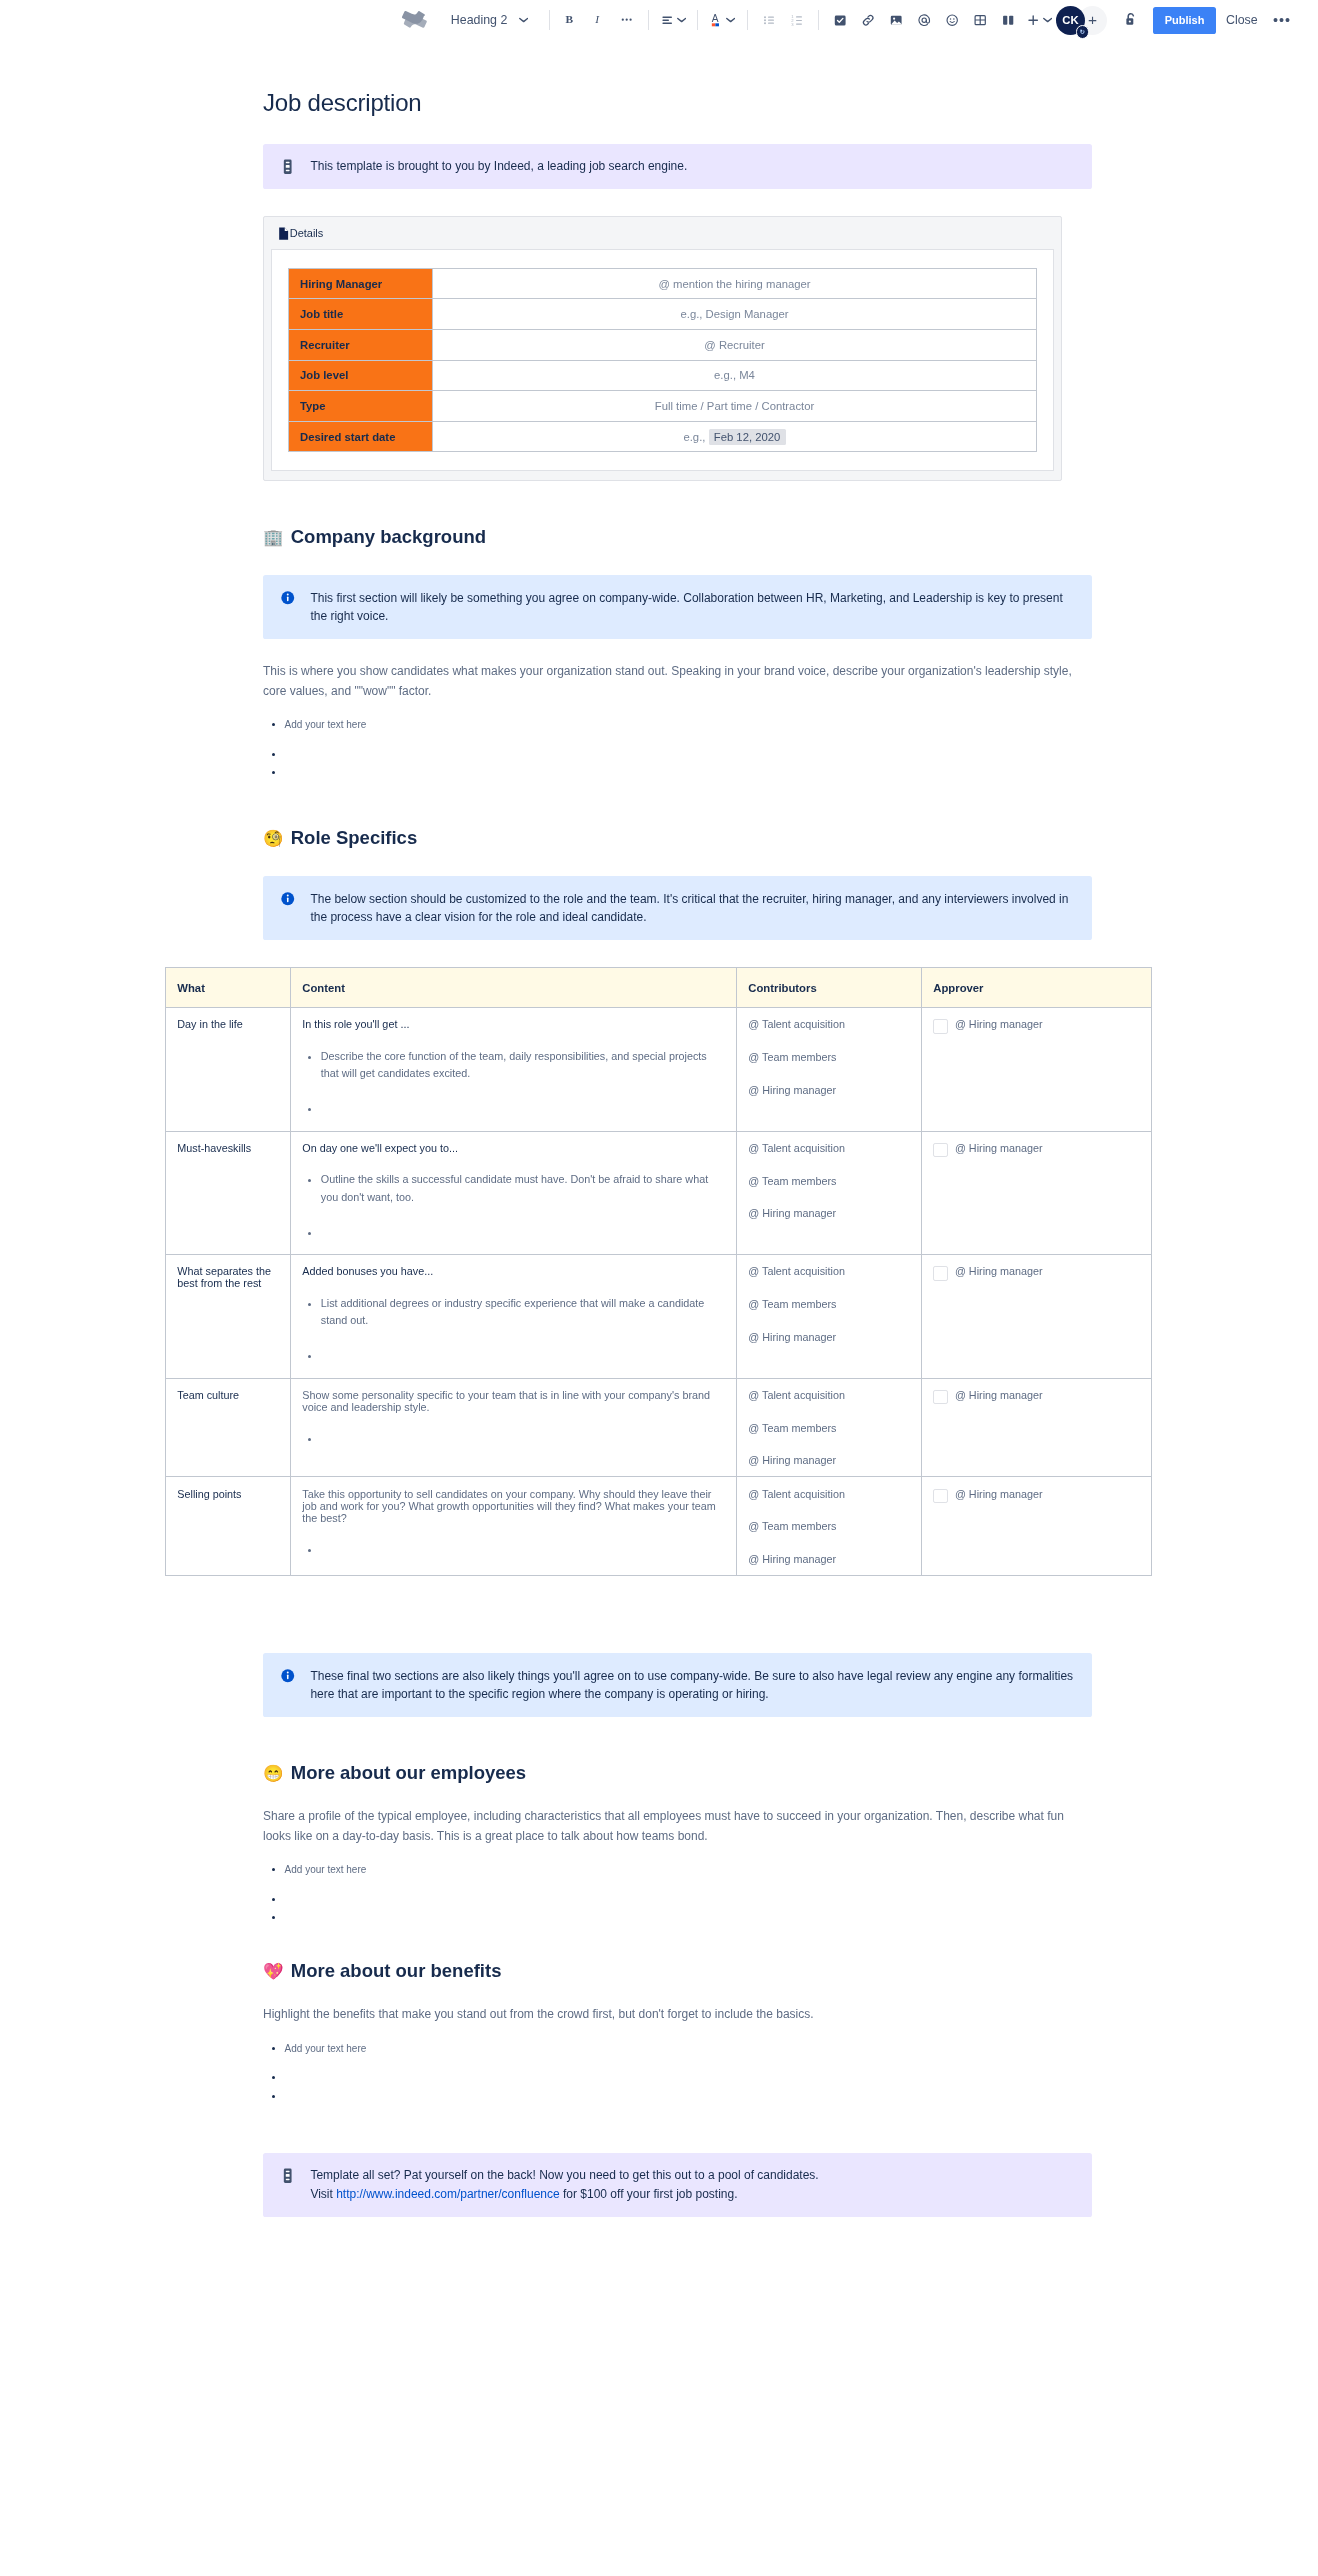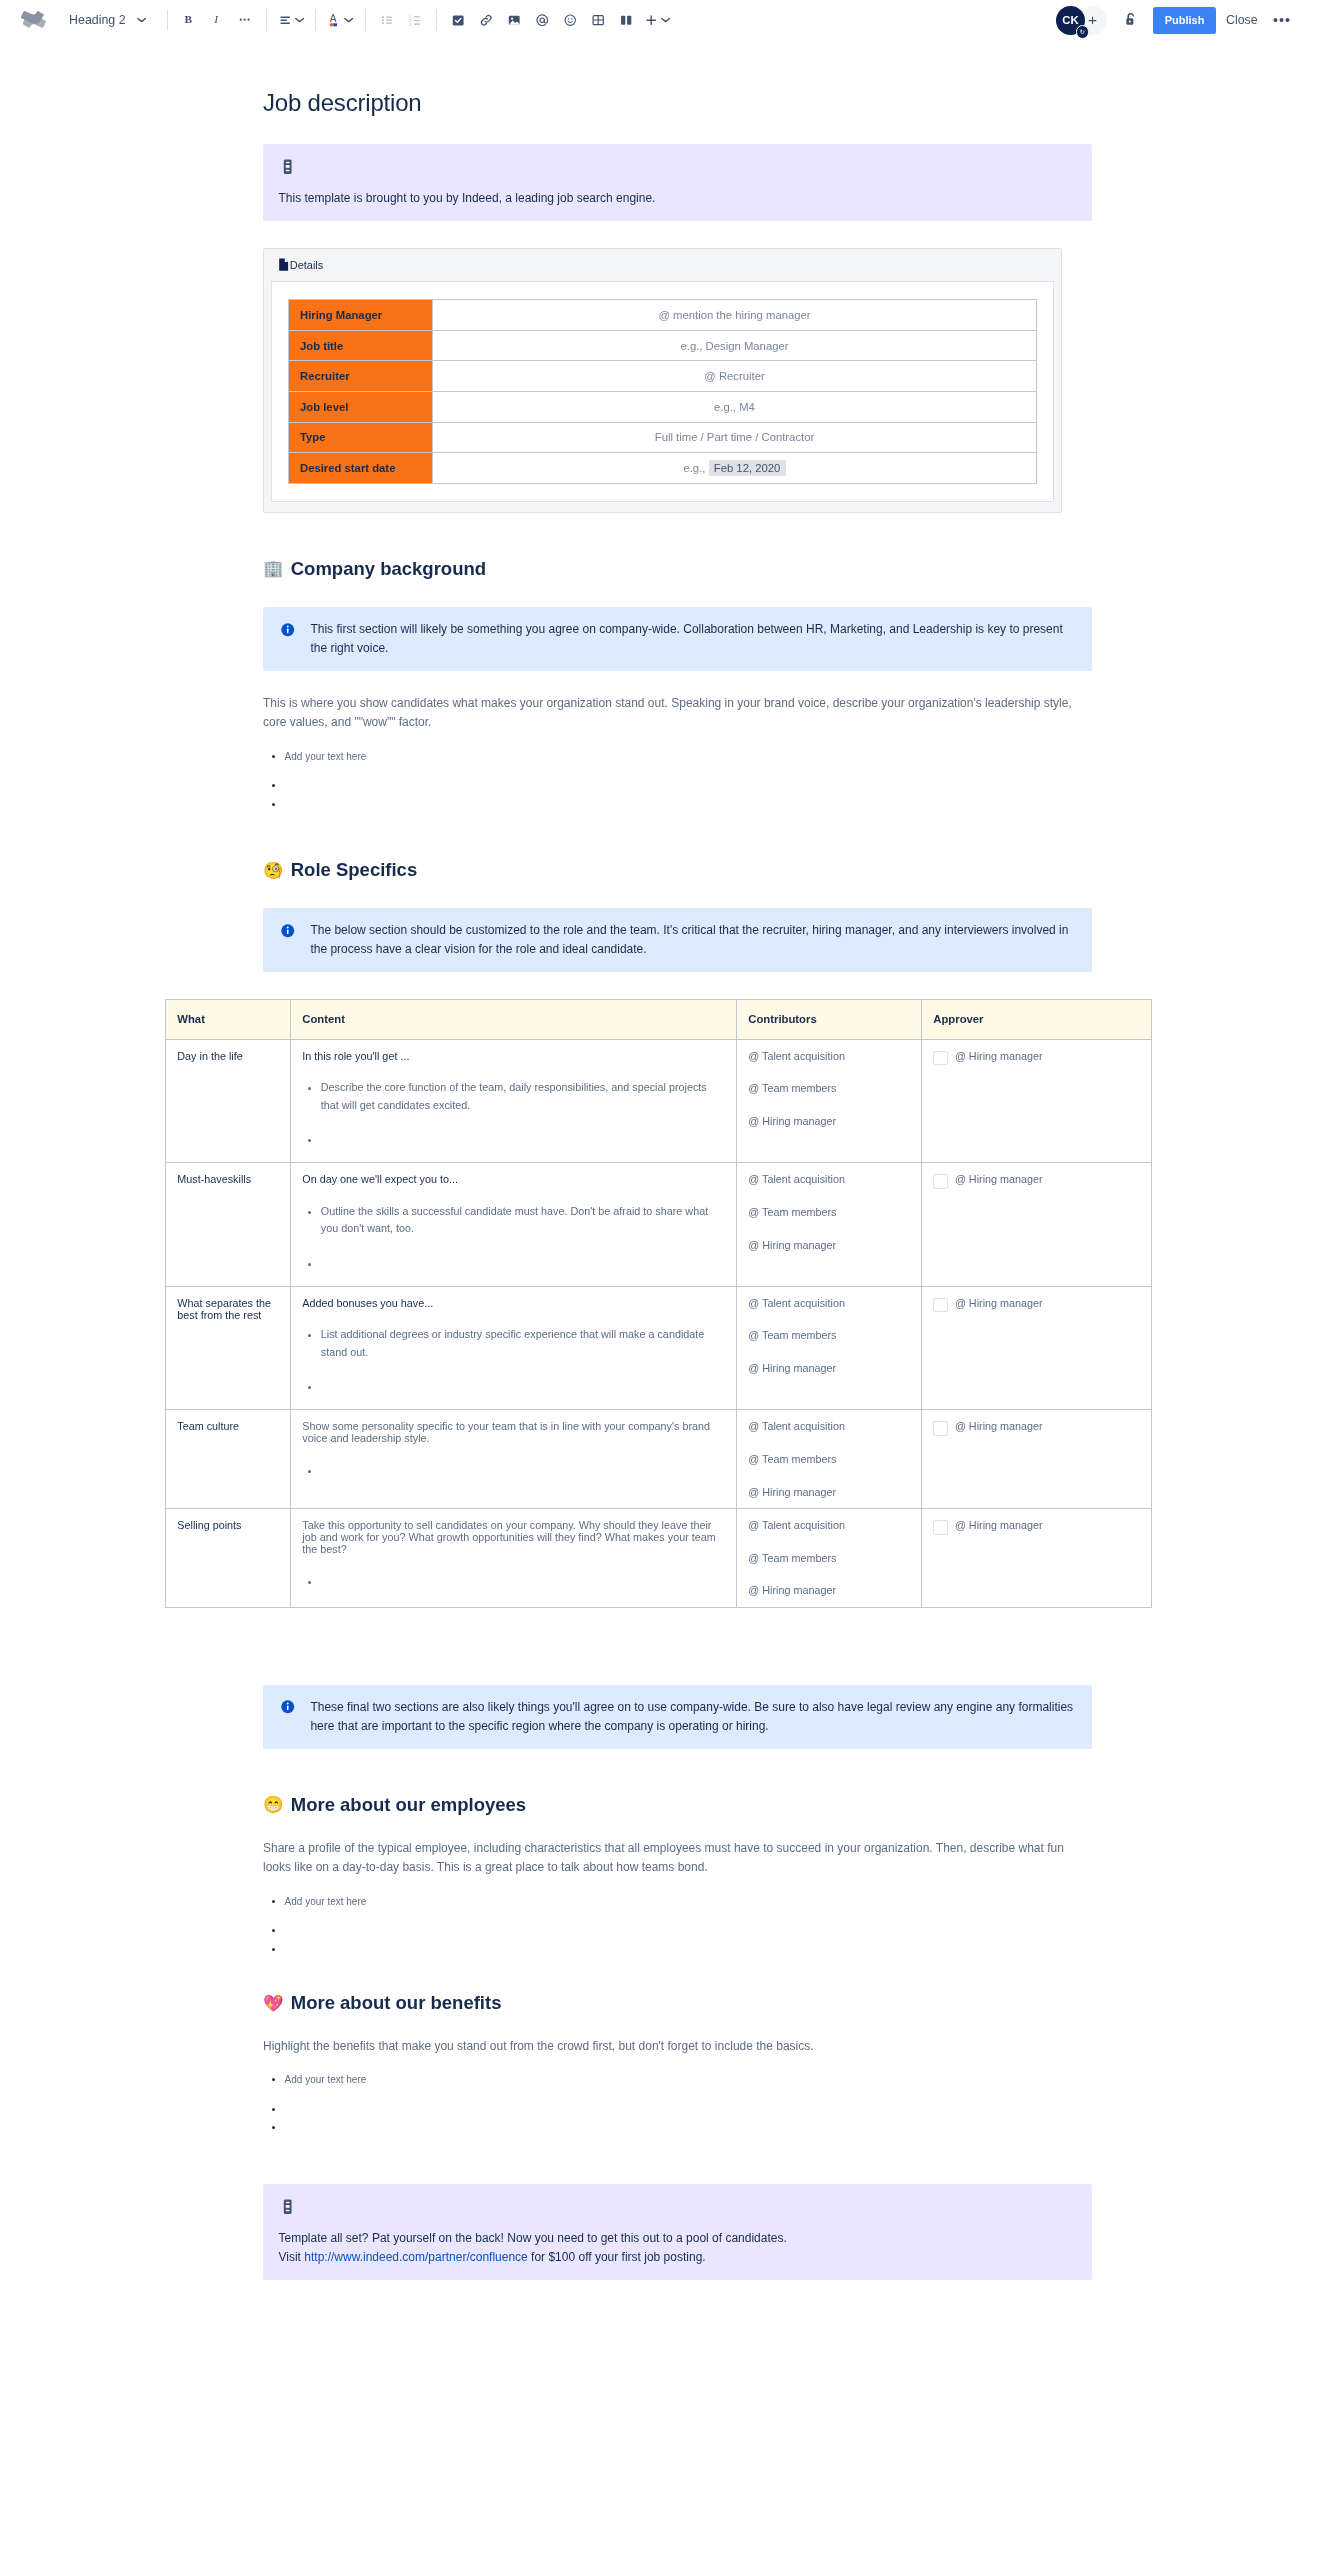--- a/index.html
+++ b/index.html
@@ -13,21 +13,21 @@
   }
 
   
   .toolbar {
     height:40px; width:100%;
     display:flex; align-items:center;
     padding:0 23px 0 17.5px;
     background:#ffffff;
     position:relative;
   }
-  .tb-left { display:flex; align-items:center; flex:1; min-width:0; }
+  .tb-left { display:flex; align-items:center; flex:1; min-width:0;justify-content:flex-end; }
   .tb-right { display:flex; align-items:center; gap:0px; }
 
   .app-logo { width:32px; height:32px; display:flex; align-items:center; justify-content:center; margin-right:10.3px;}
   .app-logo svg { display:block; }
 
   .style-select {
     display:flex; align-items:center; gap:11.3px;
     height:27px; padding:0 7.2px 0 9.3px;
     border-radius:2.6px; cursor:pointer;
     margin-right:6.2px;
@@ -93,21 +93,21 @@
     margin:49px 0 0 0; letter-spacing:-0.2px;
   }
 
   .panel {
     display:flex; gap:14.4px;
     border-radius:2.6px;
     padding:13.4px 15.5px;
     margin-top:27px;
     font-size:12px; line-height:1.55;
   }
-  .panel.note { background:#EAE6FF;flex-direction:column; }
+  .panel.note { background:#EAE6FF; }
   .panel.info { background:#DEEBFF; }
   .panel .p-icon { flex:0 0 auto; width:17.5px; display:flex; justify-content:center; padding-top:1.5px;}
   .panel .p-text { color:#172B4D; }
   .panel.note .p-text { color:#172B4D; }
 
   
   .details-box {
     margin-top:27px;
     border:0.5px solid #DFE1E6; border-radius:2.1px;
     background:#F4F5F7;

